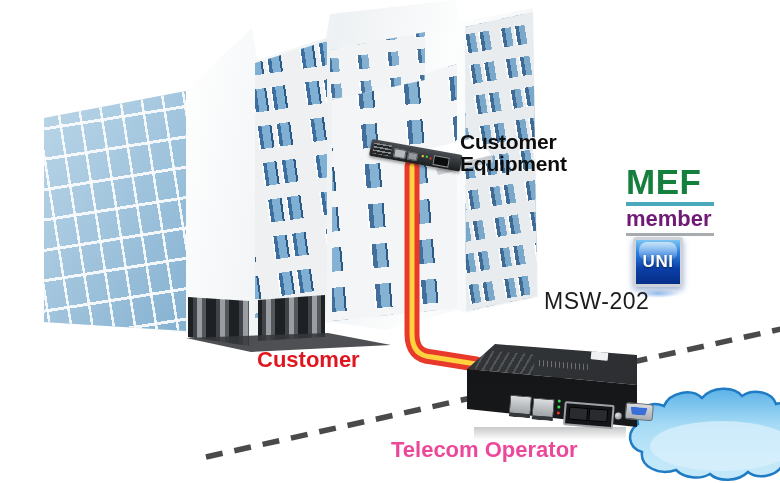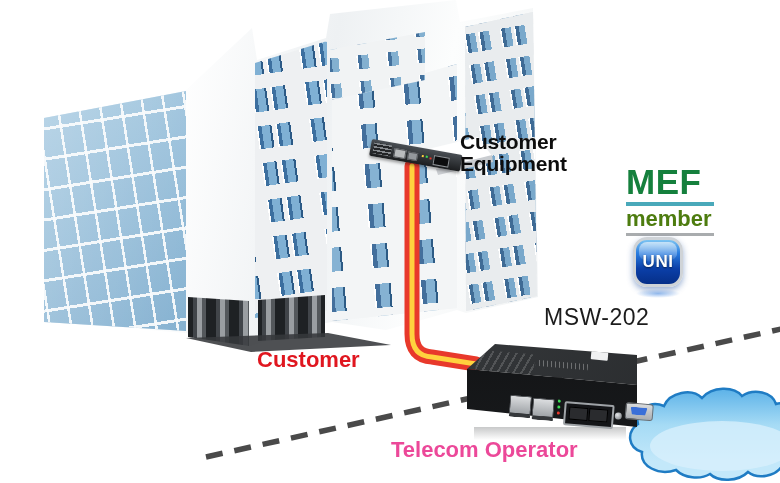--- a/index.html
+++ b/index.html
@@ -104,35 +104,35 @@
   .vga{left:160px;top:6px;width:26px;height:15px;border-radius:3px;
     background:linear-gradient(180deg,#d8dadc,#aaadb1);border:1px solid #6a6e72;}
   .vga .blue{position:absolute;left:4px;top:3px;width:17px;height:8px;background:#3a6fd8;
     border-radius:2px;clip-path:polygon(0 0,100% 0,88% 100%,12% 100%);}
   .msw-reflect{z-index:3;left:438px;top:427px;width:152px;height:13px;opacity:.28;
     background:linear-gradient(180deg,#3a3d40,rgba(255,255,255,0));}
 
   
   .lbl{z-index:6;font-weight:700;}
   .lbl-ce{left:424px;top:131px;font-size:21px;font-weight:800;color:#0d0d0d;line-height:1.05;letter-spacing:-.2px;}
-  .lbl-model{left:508px;top:304px;font-size:23px;font-weight:400;color:#1c1c1c;letter-spacing:.5px;}
+  .lbl-model{left:508px;top:288px;font-size:23px;font-weight:400;color:#1c1c1c;letter-spacing:.5px;}
   .lbl-resp{left:221px;top:347px;font-size:22px;color:#e0161f;line-height:1.15;}
   .lbl-op{left:355px;top:437px;font-size:22px;color:#ec4899;}
   .lbl-cloud{left:607px;top:414px;width:162px;text-align:center;font-size:19px;font-weight:600;
     color:#0a0a0a;line-height:1.12;z-index:6;}
 
   
   .mef{left:590px;top:164px;width:92px;z-index:6;}
   .mef-name{font-size:35px;font-weight:800;color:#15803d;line-height:1;letter-spacing:.5px;}
   .mef-rule{width:88px;height:4px;background:#49a9ba;margin-top:3px;}
-  .mef-sub{font-size:22px;font-weight:700;color:#4d7c0f;line-height:1.1;margin-top:1px;}
+  .mef-sub{font-size:22px;font-weight:700;color:#701a75;line-height:1.1;margin-top:1px;}
   .mef-rule2{width:88px;height:2.5px;background:#a9acae;margin-top:2px;}
 
   
-  .uni{left:597px;top:237px;width:50px;height:50px;z-index:6;border-radius:14px;
+  .uni{left:597px;top:237px;width:50px;height:50px;z-index:6;border-radius:3px;
     border:3px solid #cfd3d7;box-sizing:border-box;
     background:linear-gradient(180deg,#7cc4f2 0%,#2a7de0 30%,#0b3fa8 65%,#062f88 100%);
     box-shadow:0 3px 6px rgba(30,80,160,.45);
     display:flex;align-items:center;justify-content:center;}
   .uni-gloss{position:absolute;left:3px;right:3px;top:2px;height:45%;border-radius:8px 8px 40% 40%;
     background:linear-gradient(180deg,rgba(255,255,255,.6),rgba(255,255,255,.05));}
   .uni-text{position:relative;font-size:17px;font-weight:800;color:#fff;letter-spacing:.5px;
     text-shadow:0 1px 2px rgba(0,0,0,.55);}
   .uni-glow{left:600px;top:289px;width:44px;height:9px;z-index:5;
     background:radial-gradient(ellipse at center,rgba(70,140,230,.55),rgba(70,140,230,0) 70%);}

